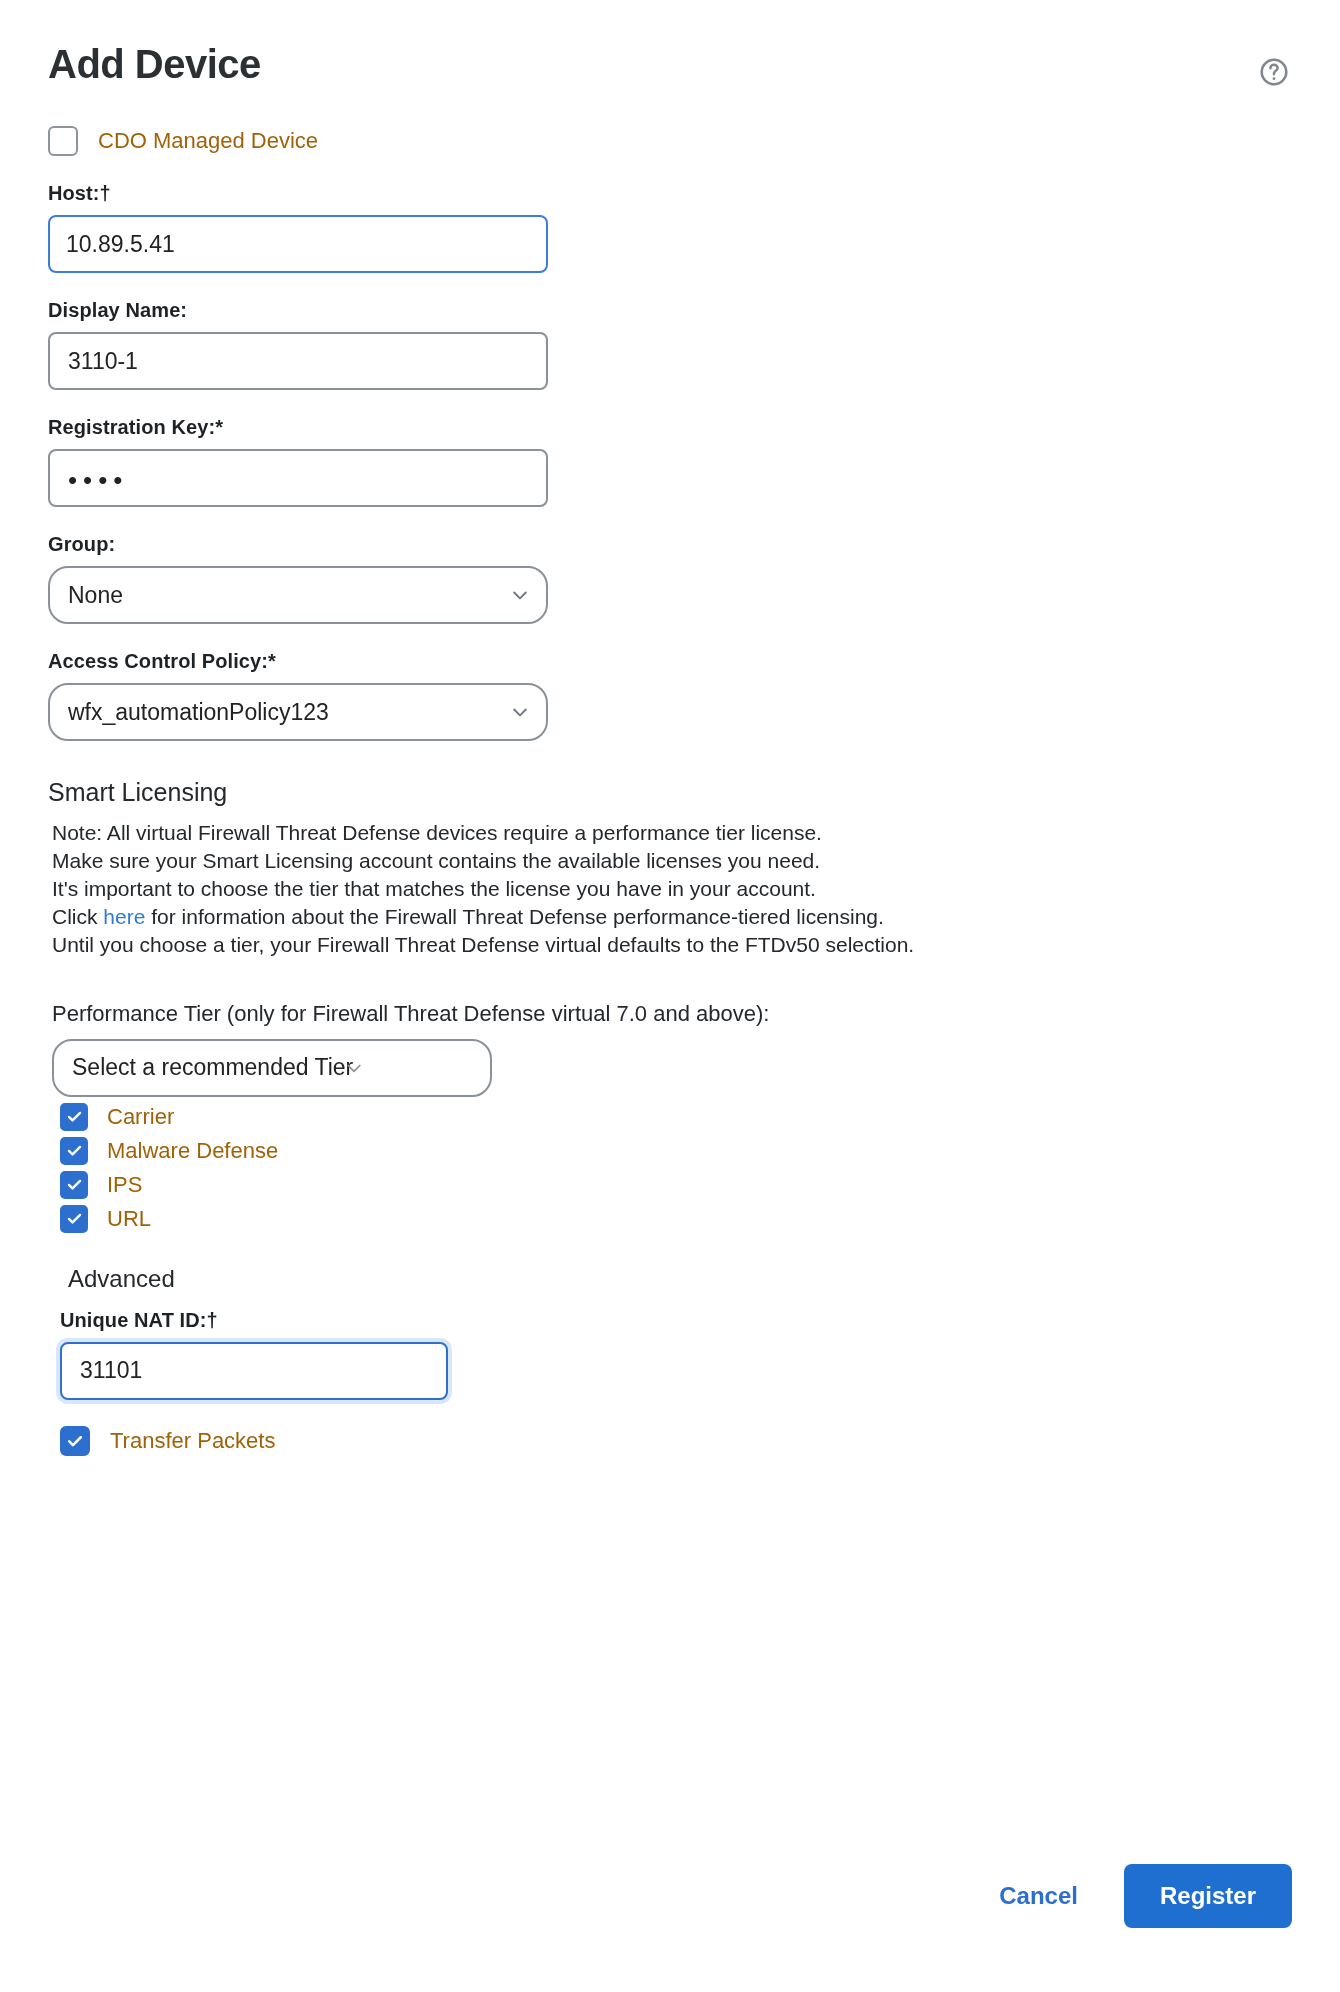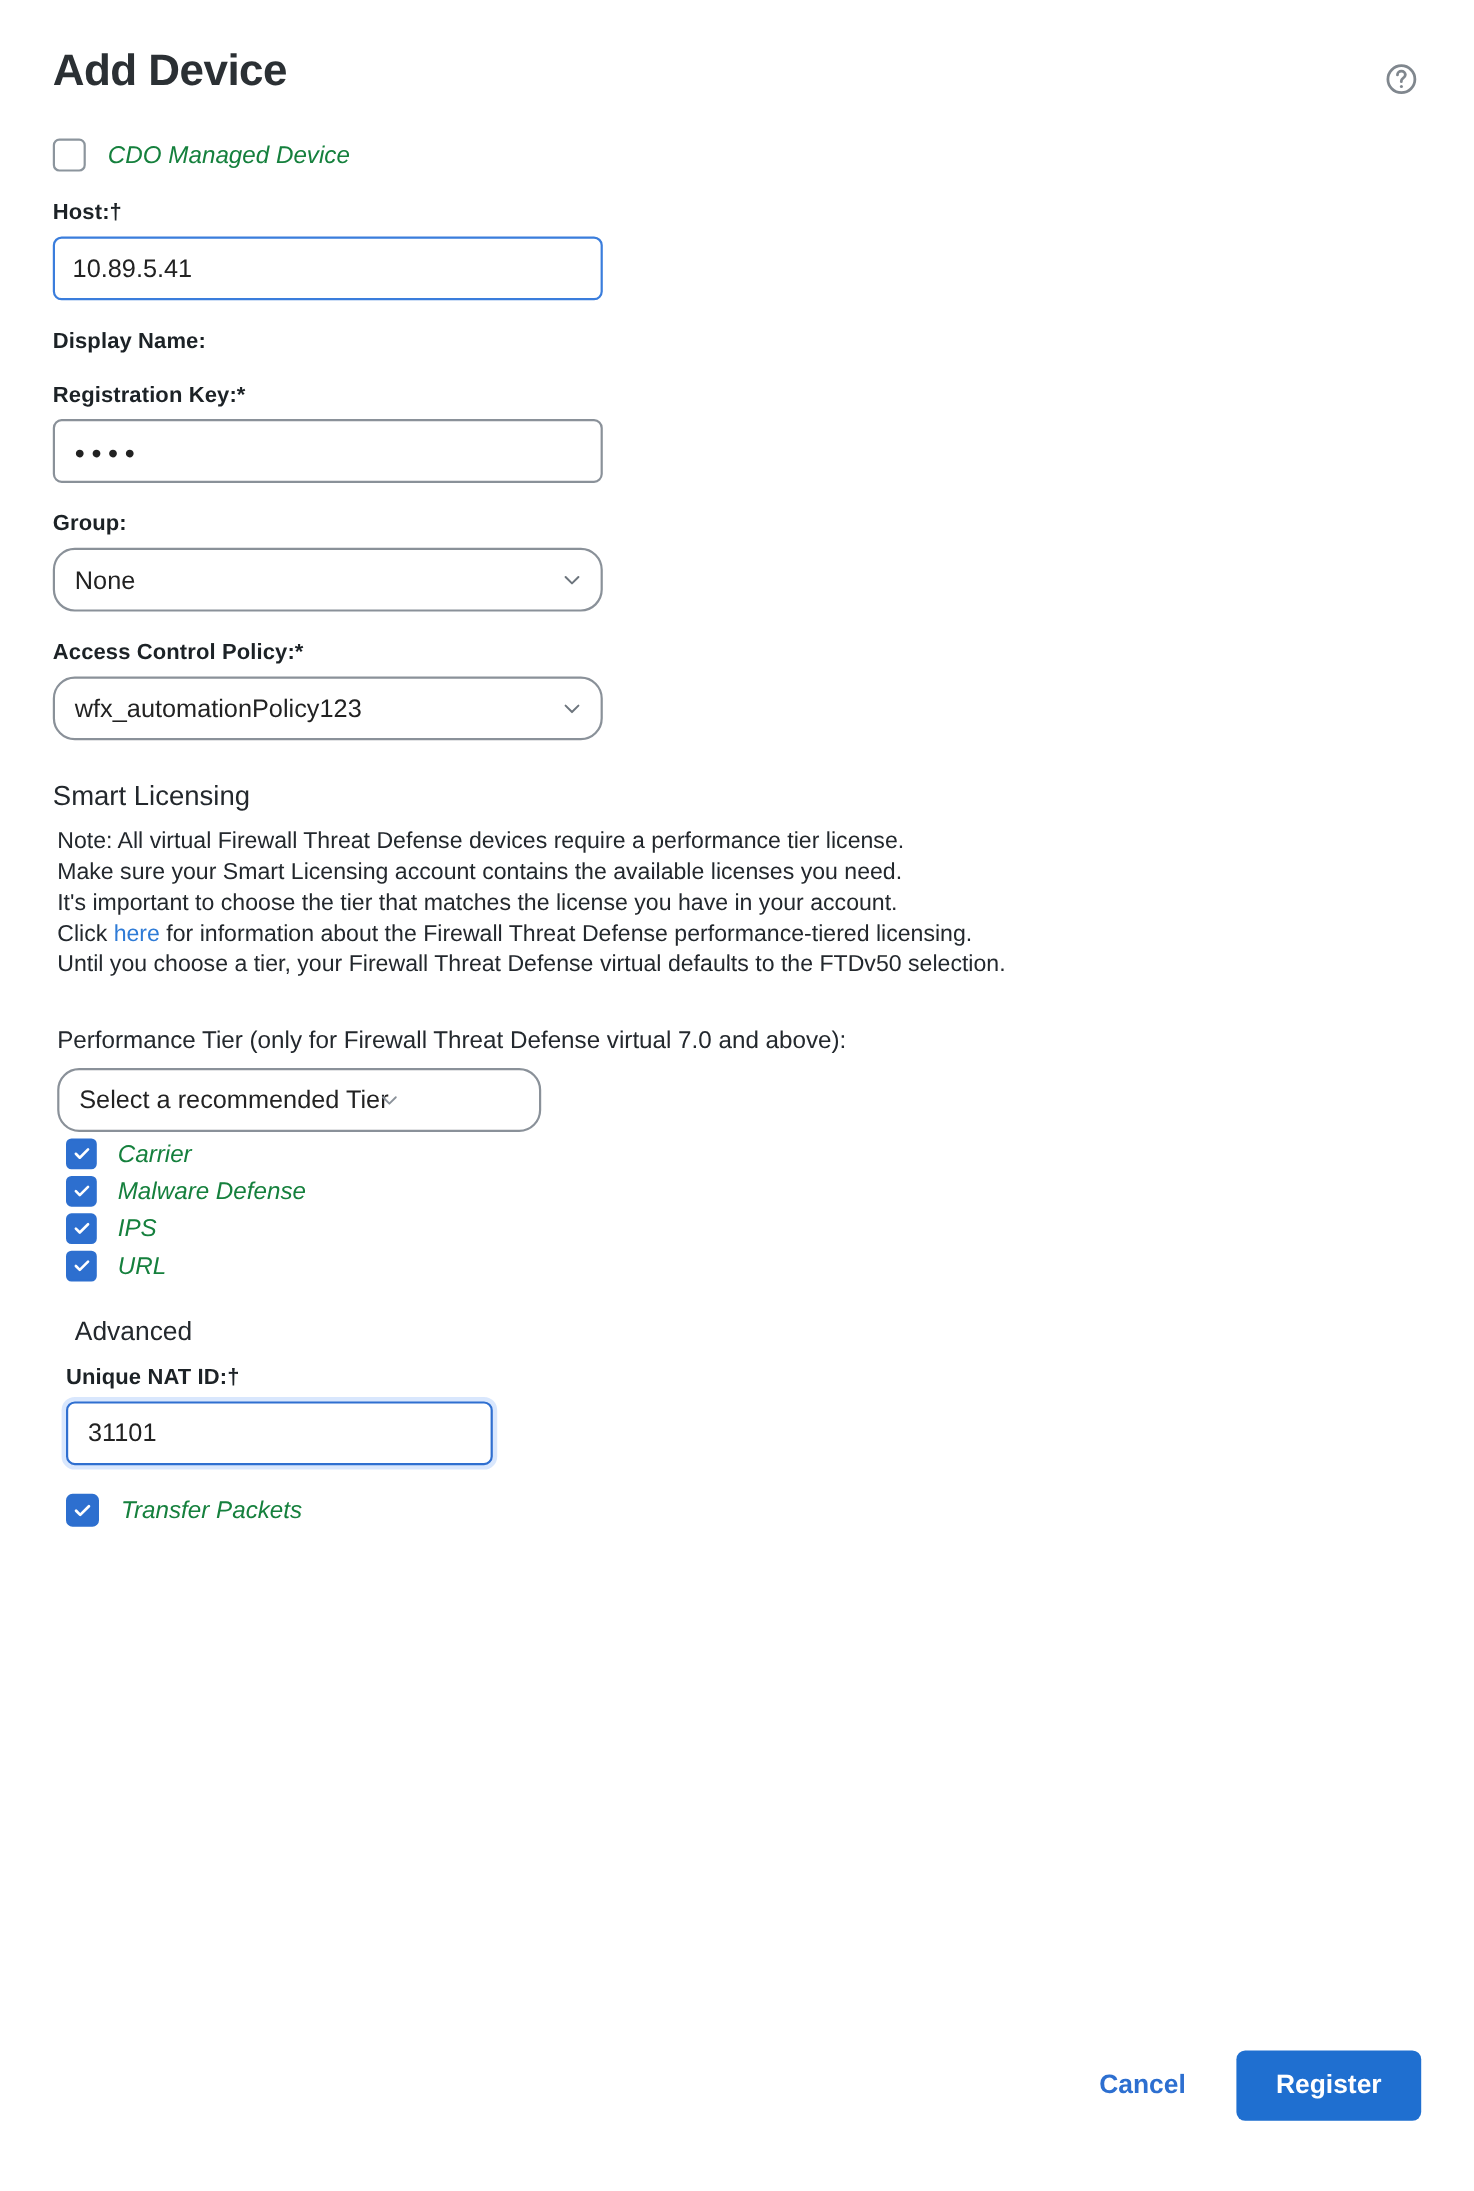--- a/index.html
+++ b/index.html
@@ -74,23 +74,22 @@
   }
   .cbx.checked {
     background: #2d6fcf;
     border-color: #2d6fcf;
   }
   .cbx .tick { display: none; }
   .cbx.checked .tick { display: block; }
   .cbx-label {
     font-size: 22px;
     margin-left: 20px;
-    color: #15803d;
+    color: #a16207;
     line-height: 1;
-    font-style: italic;
   }
 
   .field { margin-top: 26px; }
   .field-label {
     font-size: 20px;
     font-weight: 700;
     color: #1c2226;
     display: block;
     margin-bottom: 10px;
     letter-spacing: 0.1px;
@@ -263,20 +262,21 @@
       <span class="cbx-label">CDO Managed Device</span>
     </div>
 
     <div class="field">
       <label class="field-label">Host:†</label>
       <input class="text-input focused" type="text" value="10.89.5.41" style="">
     </div>
 
     <div class="field">
       <label class="field-label">Display Name:</label>
+      <input class="text-input" type="text" value="3110-1" style="">
     </div>
 
     <div class="field">
       <label class="field-label">Registration Key:*</label>
       <div class="text-input">
         <span class="dots">••••</span>
       </div>
     </div>
 
     <div class="field">

